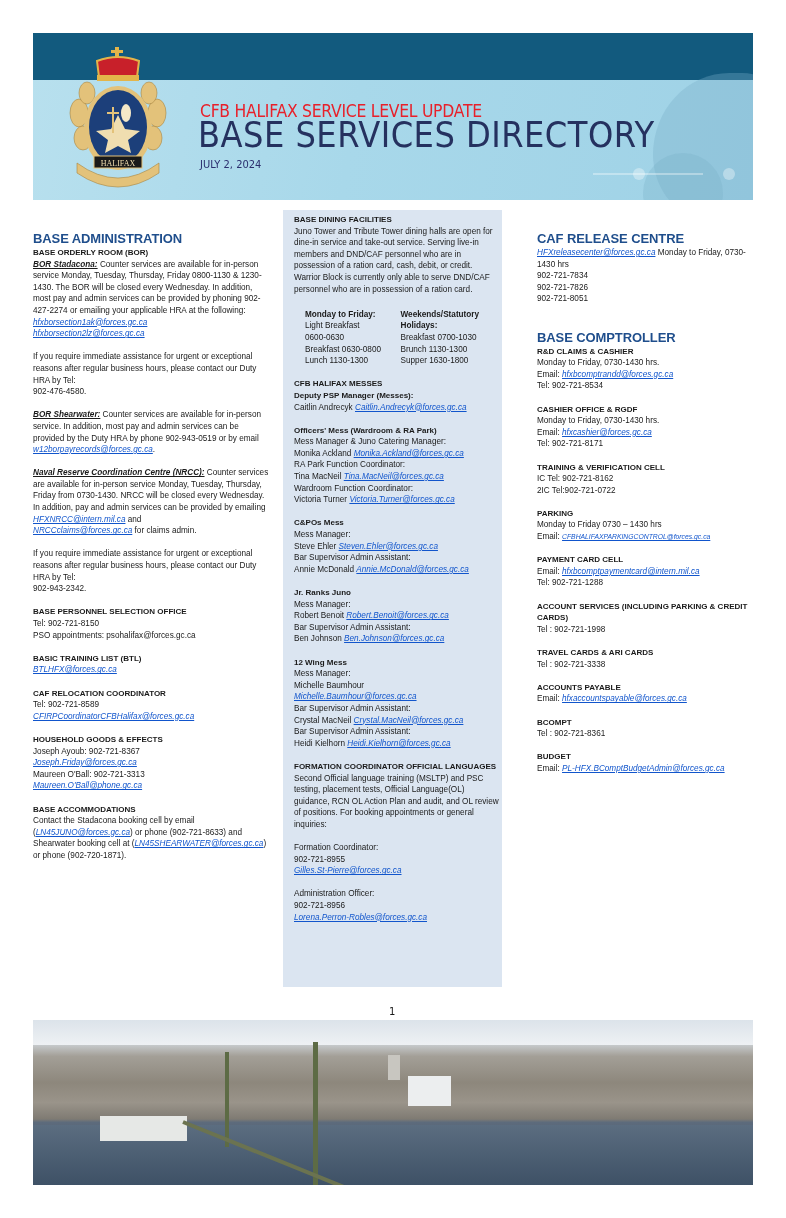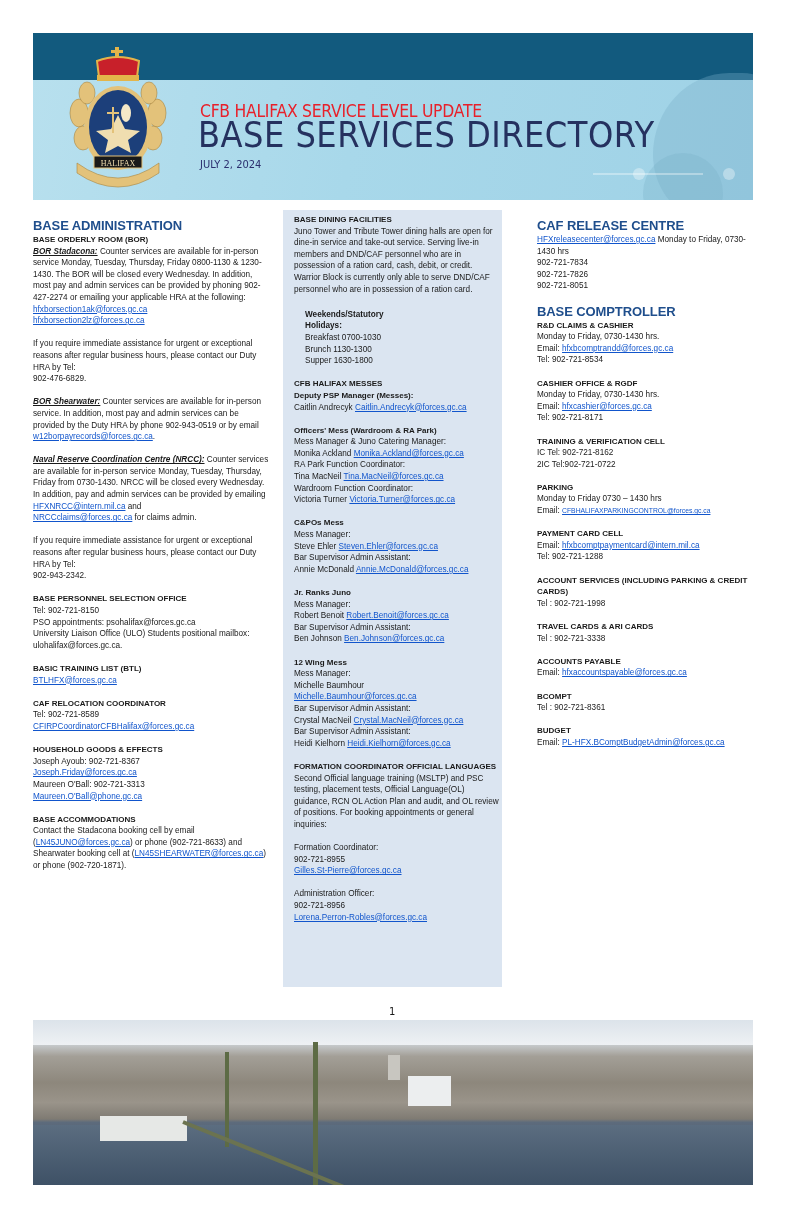--- a/index.html
+++ b/index.html
@@ -21,25 +21,25 @@
   .banner-sub { position: absolute; left: 167px; top: 68px; font-family: "DejaVu Sans", sans-serif; font-size: 17px; color: #e8202a; letter-spacing: -0.3px; transform: scaleX(0.92); transform-origin: left; white-space: nowrap; }
   .banner-title { position: absolute; left: 165px; top: 82px; font-family: "DejaVu Sans", sans-serif; font-size: 35px; color: #25315f; letter-spacing: 0.5px; transform: scaleX(0.92); transform-origin: left; white-space: nowrap; }
   .banner-date { position: absolute; left: 167px; top: 125px; font-family: "DejaVu Sans", sans-serif; font-size: 11px; color: #2b2f6e; transform: scaleX(0.9); transform-origin: left; white-space: nowrap; }
 
   
   .col { position: absolute; font-size: 8.2px; line-height: 11.6px; }
   .col-left { left: 33px; top: 218px; width: 238px; }
   .col-mid { left: 283px; top: 210px; width: 219px; height: 777px; background: #dbe5f1; padding: 4px 3px 0 11px; }
   .col-right { left: 537px; top: 218px; width: 225px; }
 
-  .sec-h { font-size: 13px; font-weight: bold; color: #1f4e8c; line-height: 16px; letter-spacing: -0.1px; }
+  .sec-h { font-size: 13px; font-weight: bold; color: #1f4e8c; line-height: 16px; letter-spacing: -0.1px; margin-top: 13px; }
   .sub-h { font-weight: bold; font-size: 8px; }
   .p { }
   .gap { height: 11.6px; }
-  a, .lnk { color: #1155cc; text-decoration: underline; }
+  a, .lnk { color: #1155cc; text-decoration: underline; font-style: italic; }
   .biu { font-weight: bold; font-style: italic; text-decoration: underline; }
 
   .hours { display: flex; padding-left: 11px; margin-top: 2px; }
   .hours .hc { width: 97px; }
   .hours .hc2 { width: 100px; }
   .hours .hh { font-weight: bold; }
 
   .page-num { position: absolute; left: 389px; top: 1006px; font-size: 10px; font-family: "DejaVu Sans", sans-serif; }
 
   
@@ -99,37 +99,36 @@
 </div>
 
 <div class="col col-left">
   <div class="sec-h">BASE ADMINISTRATION</div>
   <div class="sub-h">BASE ORDERLY ROOM (BOR)</div>
   <div class="p"><span class="biu">BOR Stadacona:</span><span> Counter services are available for in-person service Monday, Tuesday, Thursday, Friday 0800-1130 &amp; 1230-1430. The BOR will be closed every Wednesday. In addition, most pay and admin services can be provided by phoning 902-427-2274 or emailing your applicable HRA at the following:</span></div>
   <div><a>hfxborsection1ak@forces.gc.ca</a></div>
   <div><a>hfxborsection2lz@forces.gc.ca</a></div>
   <div class="gap"></div>
   <div>If you require immediate assistance for urgent or exceptional reasons after regular business hours, please contact our Duty HRA by Tel:</div>
-  <div>902-476-6829.</div>
+  <div>902-476-4580.</div>
   <div class="gap"></div>
   <div><span class="biu">BOR Shearwater:</span><span> Counter services are available for in-person service. In addition, most pay and admin services can be provided by the Duty HRA by phone 902-943-0519 or by email</span></div>
   <div><a>w12borpayrecords@forces.gc.ca</a>.</div>
   <div class="gap"></div>
   <div><span class="biu">Naval Reserve Coordination Centre (NRCC):</span><span> Counter services are available for in-person service Monday, Tuesday, Thursday, Friday from 0730-1430. NRCC will be closed every Wednesday. In addition, pay and admin services can be provided by emailing</span></div>
   <div><a>HFXNRCC@intern.mil.ca</a><span> and</span></div>
   <div><a>NRCCclaims@forces.gc.ca</a><span> for claims admin.</span></div>
   <div class="gap"></div>
   <div>If you require immediate assistance for urgent or exceptional reasons after regular business hours, please contact our Duty HRA by Tel:</div>
   <div>902-943-2342.</div>
   <div class="gap"></div>
 
   <div class="sub-h">BASE PERSONNEL SELECTION OFFICE</div>
   <div>Tel: 902-721-8150</div>
   <div>PSO appointments: psohalifax@forces.gc.ca</div>
-  <div>University Liaison Office (ULO) Students positional mailbox: ulohalifax@forces.gc.ca.</div>
   <div class="gap"></div>
 
   <div class="sub-h">BASIC TRAINING LIST (BTL)</div>
   <div><a>BTLHFX@forces.gc.ca</a></div>
   <div class="gap"></div>
 
   <div class="sub-h">CAF RELOCATION COORDINATOR</div>
   <div>Tel: 902-721-8589</div>
   <div><a>CFIRPCoordinatorCFBHalifax@forces.gc.ca</a></div>
   <div class="gap"></div>
@@ -143,20 +142,27 @@
 
   <div class="sub-h">BASE ACCOMMODATIONS</div>
   <div><span>Contact the Stadacona booking cell by email (</span><a>LN45JUNO@forces.gc.ca</a><span>) or phone (902-721-8633) and Shearwater booking cell at (</span><a>LN45SHEARWATER@forces.gc.ca</a><span>) or phone (902-720-1871).</span></div>
 </div>
 
 <div class="col col-mid">
   <div class="sub-h">BASE DINING FACILITIES</div>
   <div>Juno Tower and Tribute Tower dining halls are open for dine-in service and take-out service. Serving live-in members and DND/CAF personnel who are in possession of a ration card, cash, debit, or credit. Warrior Block is currently only able to serve DND/CAF personnel who are in possession of a ration card.</div>
   <div class="gap"></div>
   <div class="hours">
+    <div class="hc">
+      <div class="hh">Monday to Friday:</div>
+      <div>Light Breakfast</div>
+      <div>0600-0630</div>
+      <div>Breakfast 0630-0800</div>
+      <div>Lunch 1130-1300</div>
+    </div>
     <div class="hc2">
       <div class="hh">Weekends/Statutory</div>
       <div class="hh">Holidays:</div>
       <div>Breakfast 0700-1030</div>
       <div>Brunch 1130-1300</div>
       <div>Supper 1630-1800</div>
     </div>
   </div>
   <div class="gap"></div>
 

